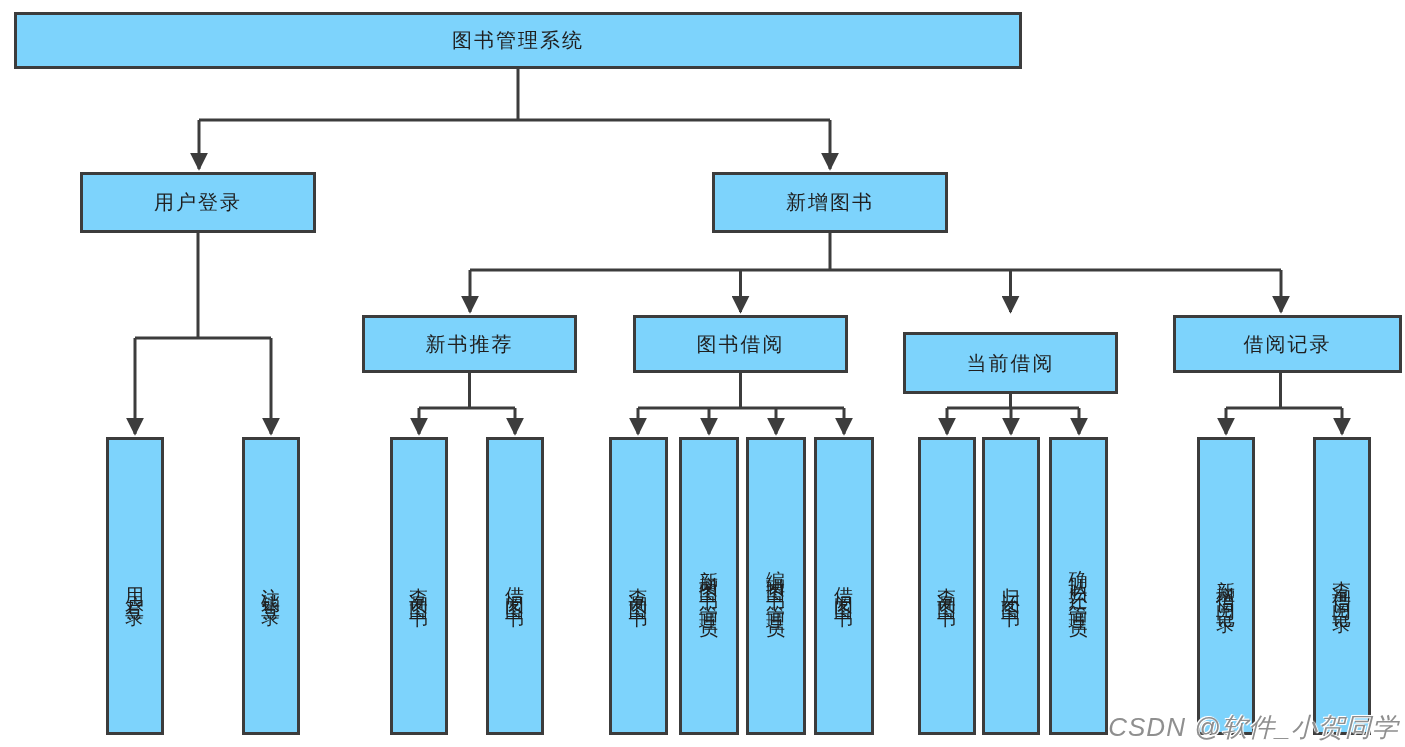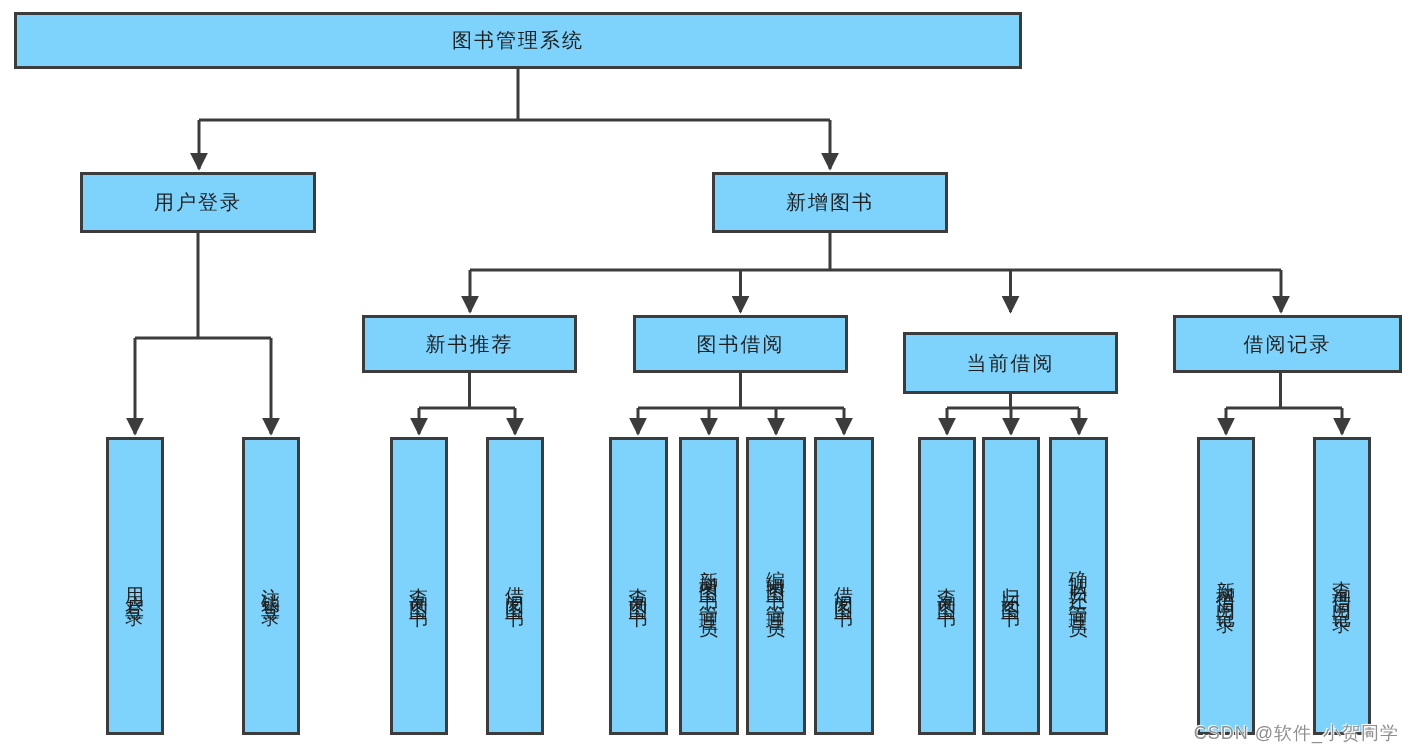--- a/index.html
+++ b/index.html
@@ -11,23 +11,23 @@
   .node{
     position:absolute;box-sizing:border-box;border:3px solid #3c3c3c;background:#7dd3fc;
     display:flex;align-items:center;justify-content:center;text-align:center;
   }
   .node.h span{font-size:20px;letter-spacing:2px;white-space:nowrap;}
   .node.v span{
     writing-mode:vertical-rl;text-orientation:mixed;
     font-size:19px;letter-spacing:7px;line-height:1;white-space:nowrap;
   }
   .watermark{
-    position:absolute;right:6px;bottom:2px;font-size:18px;color:#8f8f8f;
+    position:absolute;right:6px;bottom:2px;font-size:26px;color:#8f8f8f;
     text-shadow:0 0 2px #ffffff,1px 1px 0 #ffffff,-1px -1px 0 #ffffff;
-    letter-spacing:1px;white-space:nowrap;
+    letter-spacing:1px;white-space:nowrap;font-style:italic;
   }
 </style>
 </head>
 <body>
 
 <div class="stage">
 
   <svg class="connectors" viewBox="0 0 1405 747" xmlns="http://www.w3.org/2000/svg">
     <defs>
       <marker id="ah" viewBox="0 0 10 10" refX="9" refY="5" markerWidth="6" markerHeight="6" orient="auto-start-reverse">

